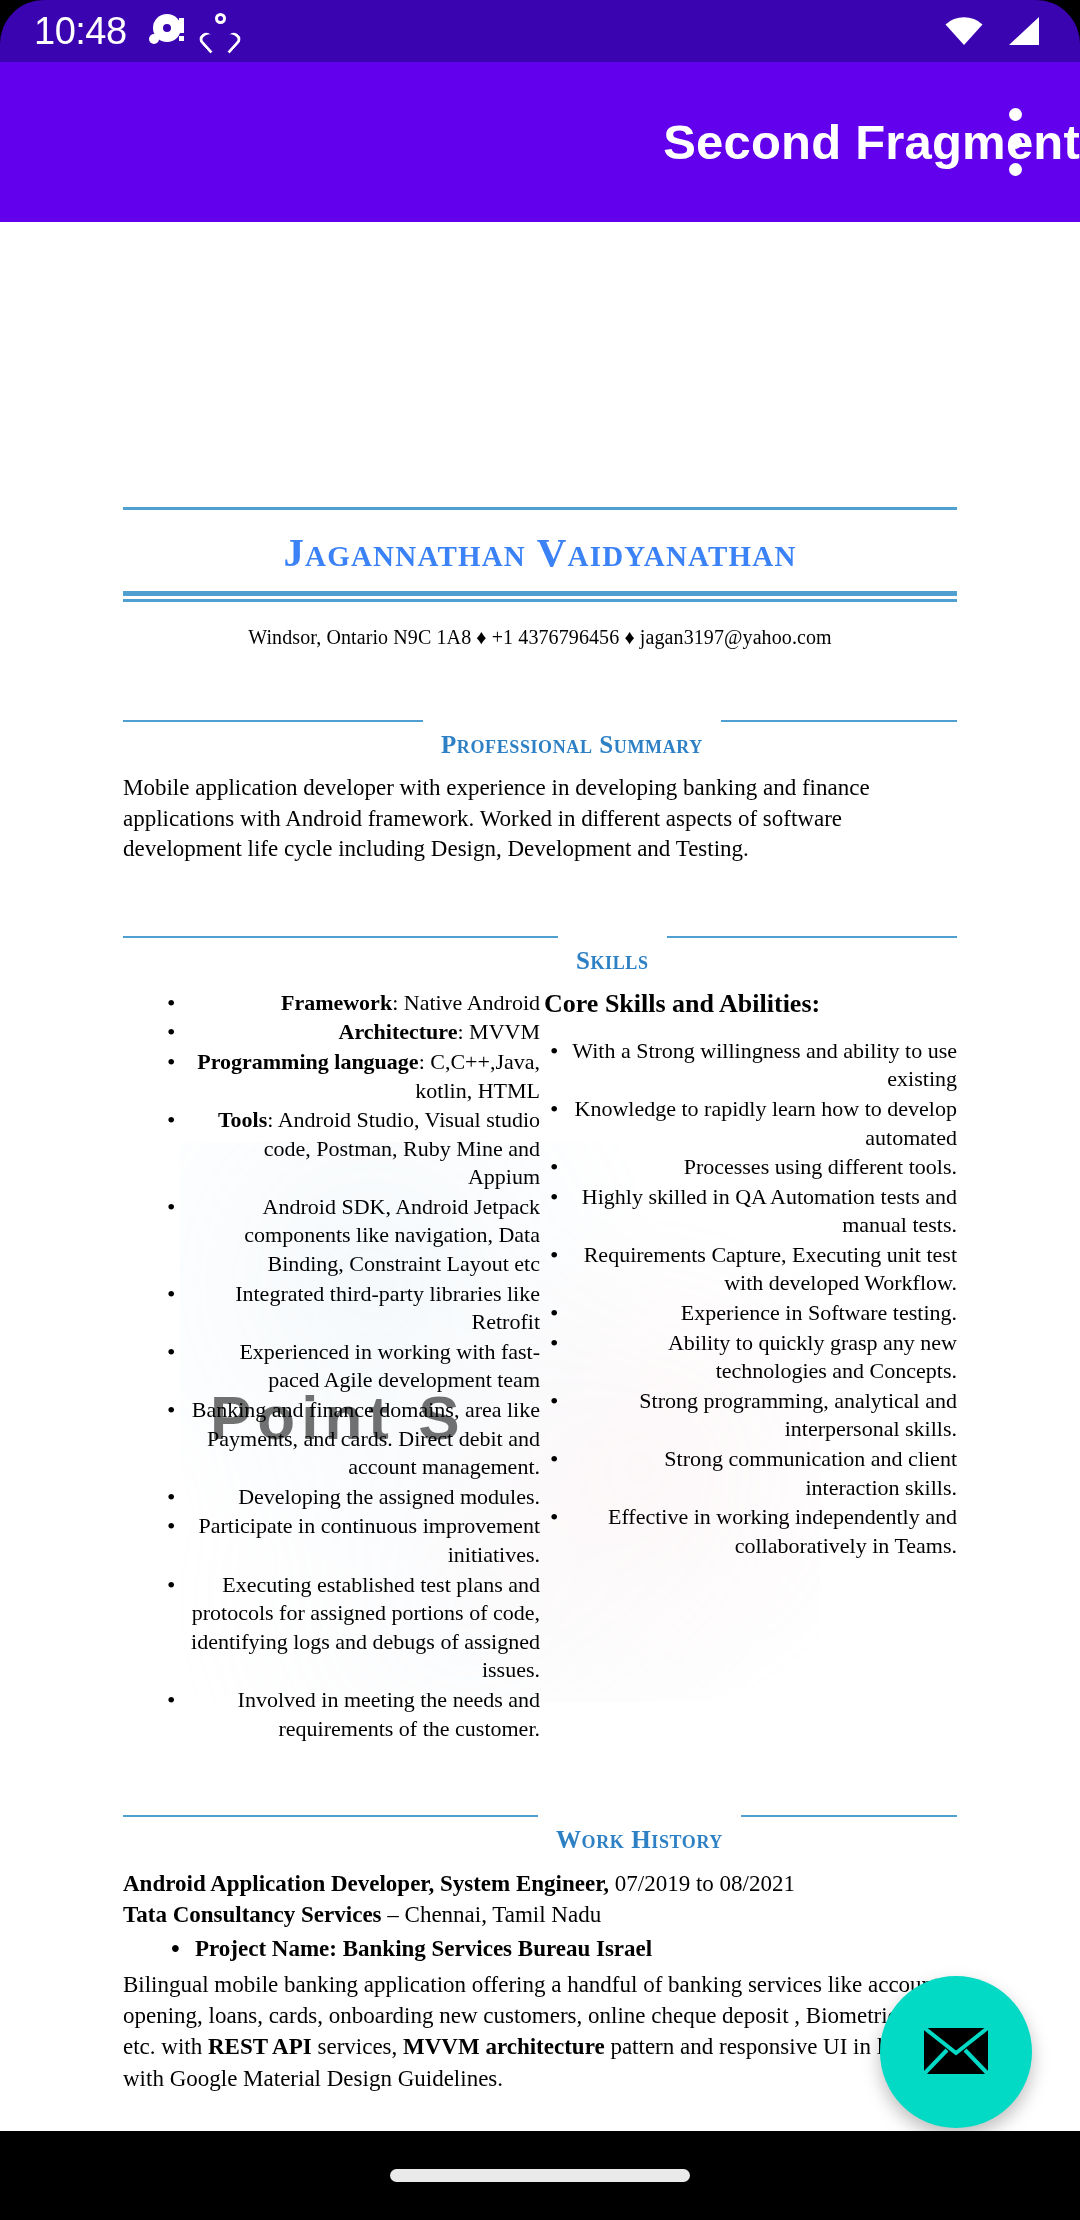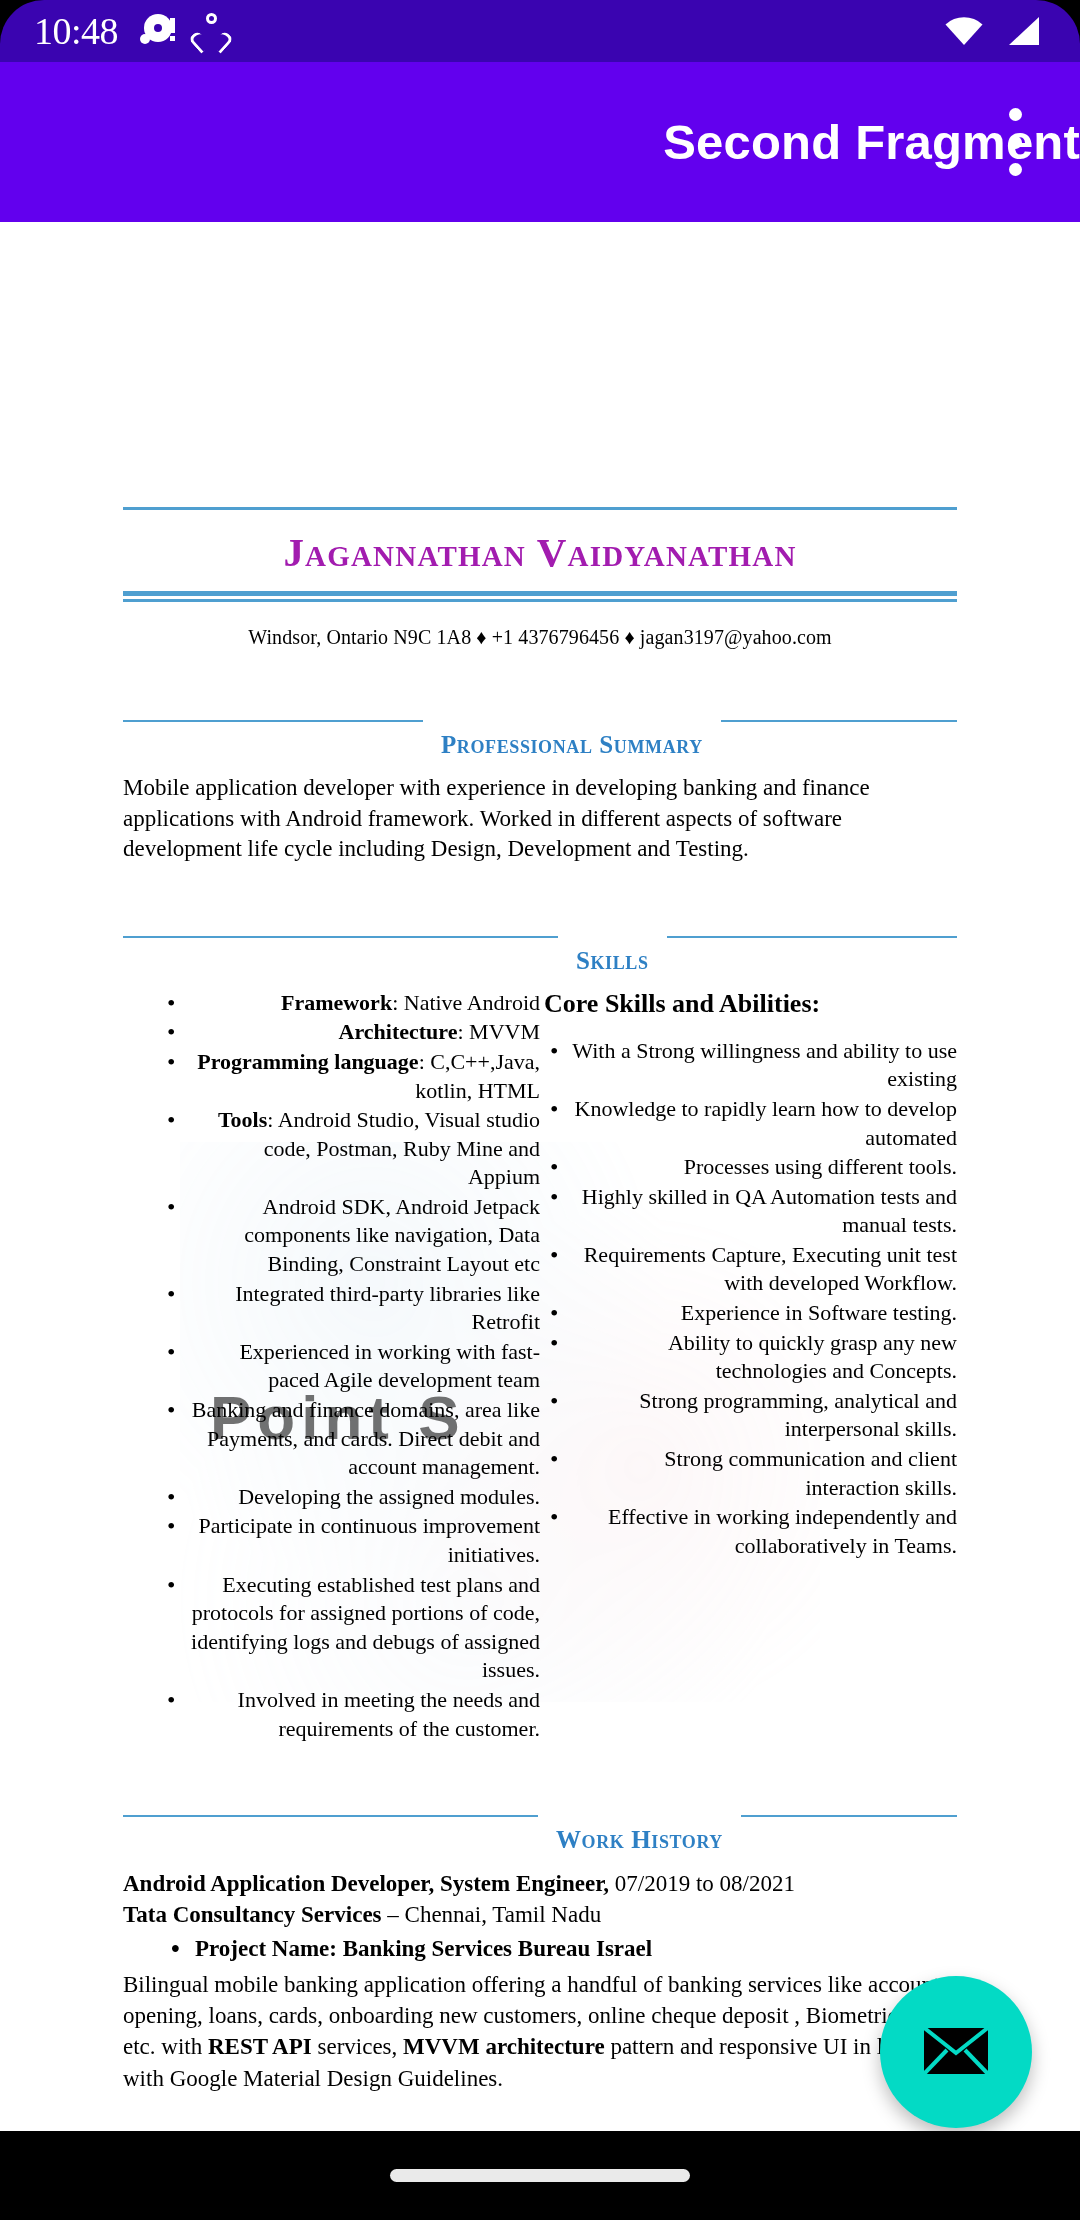--- a/index.html
+++ b/index.html
@@ -12,21 +12,21 @@
   #phone { position:relative; width:1080px; height:2220px; background:#000; }
 
   
   .status-bar {
     position:absolute; top:0; left:0; width:1080px; height:62px;
     background:#3A04B0;
     display:flex; align-items:center; justify-content:space-between;
     padding:0 34px;
     border-top-left-radius:44px; border-top-right-radius:44px;
   }
-  .sb-left { display:flex; align-items:center; gap:22px;font-family:Liberation Serif, serif; }
+  .sb-left { display:flex; align-items:center; gap:22px; }
   .sb-clock { color:#fff; font-size:38px; font-weight:400; letter-spacing:-0.5px; line-height:1; }
   .sb-right { display:flex; align-items:center; gap:22px; padding-right:6px; }
 
   .ic-alarmclock { position:relative; width:34px; height:34px; }
   .ic-alarmclock .ring {
     position:absolute; left:4px; top:0; width:28px; height:28px;
     border-radius:50%; background:#fff;
   }
   .ic-alarmclock .hole {
     position:absolute; left:14px; top:10px; width:8px; height:8px;
@@ -115,21 +115,21 @@
 
   
   .doc-top-space { height:285px; }
 
   
   .name-rule-top {
     height:3px; background:#4F9FD0; margin:0 0 0 0;
   }
   .resume-name {
     text-align:center;
-    color:#a21caf;
+    color:#3b82f6;
     font-family:"Liberation Serif", serif;
     font-size:41px; font-weight:700;
     font-variant:small-caps;
     letter-spacing:1.2px;
     padding:22px 0 18px;
     line-height:1;
   }
   .name-rule-bot-thick { height:5px; background:#4F9FD0; }
   .name-rule-bot-thin { height:3px; background:#4F9FD0; margin-top:3px; }
 

